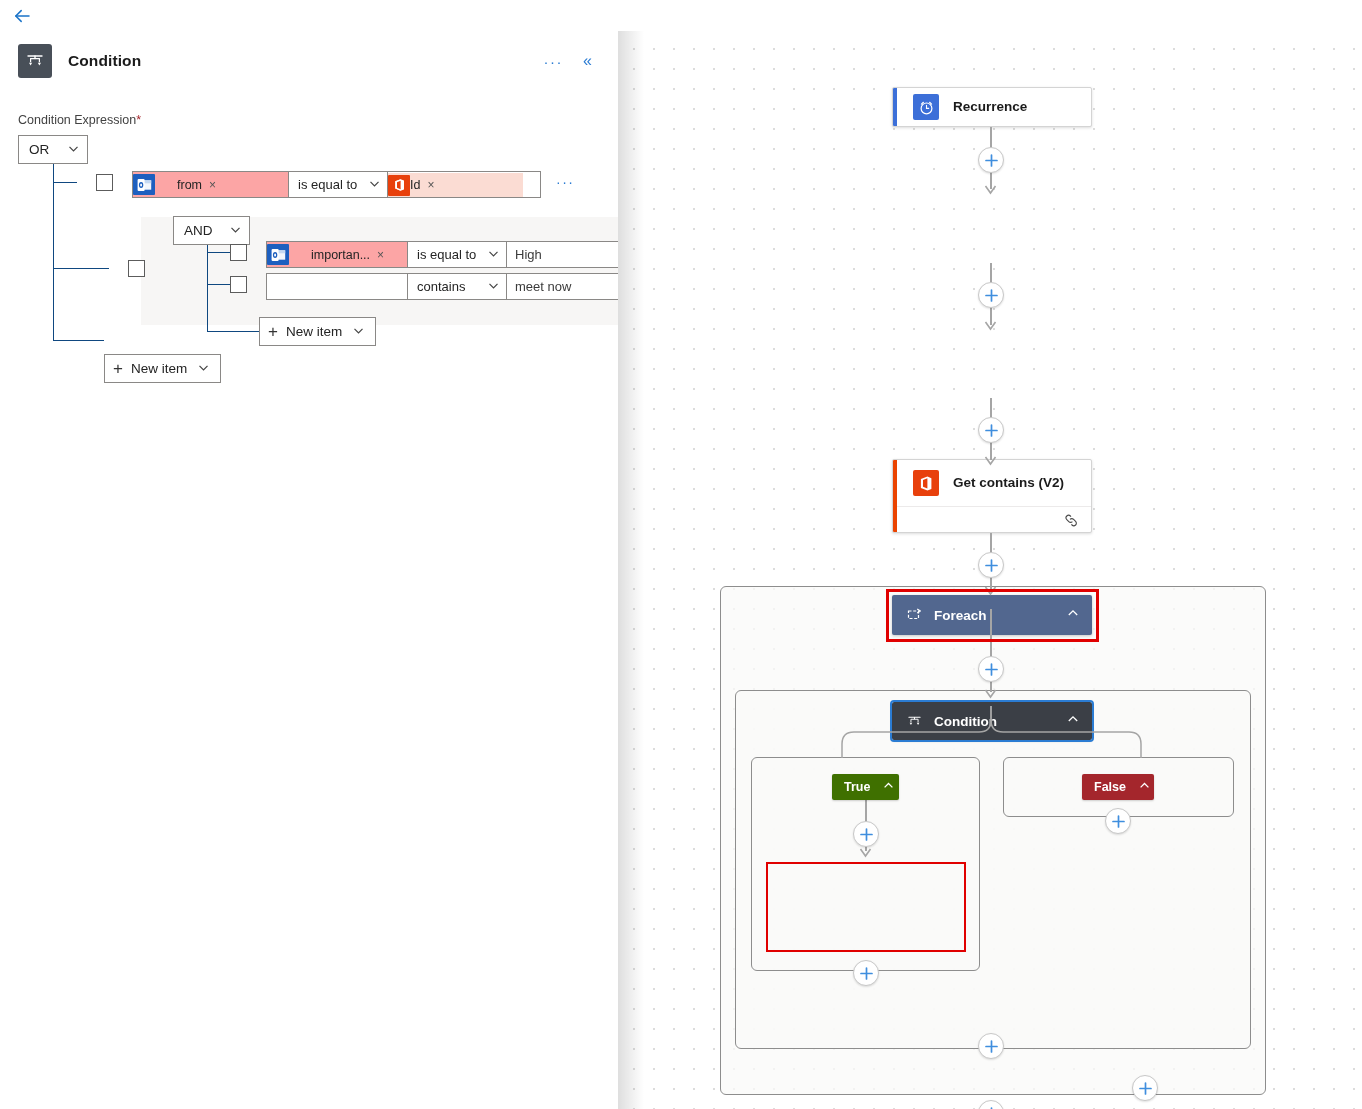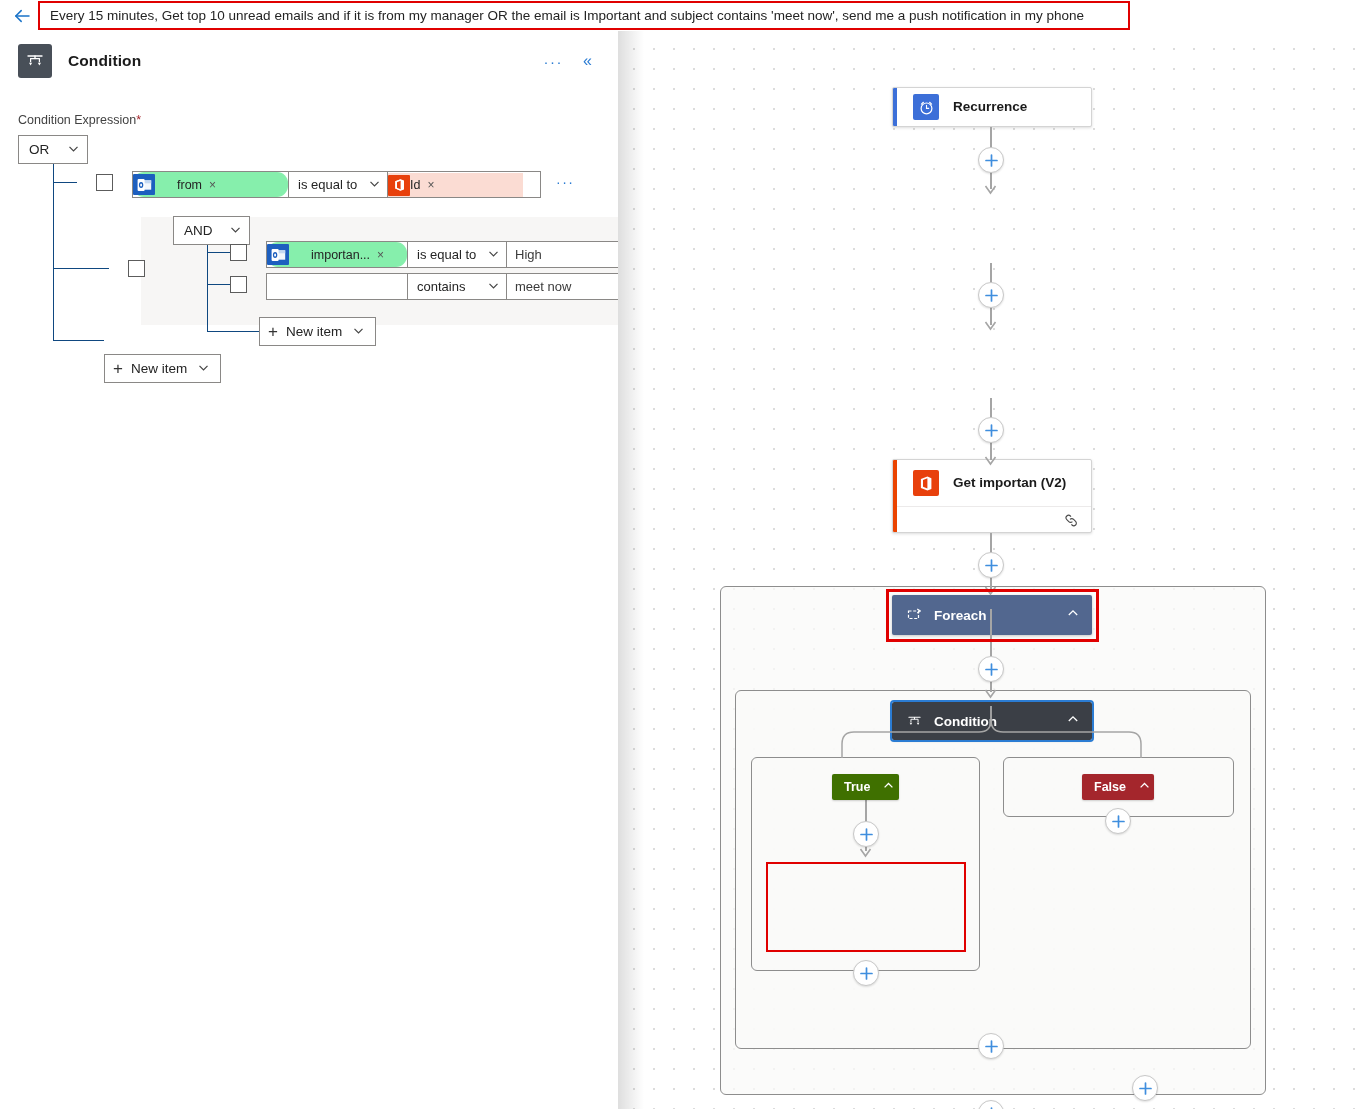--- a/index.html
+++ b/index.html
@@ -91,21 +91,21 @@
   .clause {
     display: flex; align-items: stretch; height: 27px;
     border: 1px solid #8a8886; background: #fff; font-size: 13px;
   }
   .tok {
     display: flex; align-items: center; flex: 0 0 auto; overflow: hidden;
   }
   .tok-pill {
     display: flex; align-items: center; height: 25px; padding-right: 8px;
   }
-  .tok-pill.blue { background: #86efac; border-radius: 11px; }
+  .tok-pill.blue { background: #fca5a5; }
   .tok-pill.peach { background: #fbdcd3; }
   .tok-icon {
     width: 22px; height: 21px; display: flex; align-items: center; justify-content: center;
     flex: 0 0 auto; border-radius: 1px;
   }
   .tok-icon.outlook { background: #1d5fbf; }
   .tok-icon.office { background: #e8400c; }
   .tok-text { font-size: 12.5px; color: #242424; padding: 0 5px 0 22px; white-space: nowrap; }
   .tok-text.narrow { padding-left: 0; }
   .tok-x { font-size: 12px; color: #555; cursor: pointer; padding-left: 2px; }
@@ -207,23 +207,20 @@
 <body>
 
 <div id="root">
 
   <div class="titlebar">
     <div class="back-arrow">
       <svg width="20" height="20" viewBox="0 0 20 20" aria-hidden="true">
         <path d="M9.2 4.6 L3.8 10 L9.2 15.4" fill="none" stroke="#1a73c8" stroke-width="1.5" stroke-linecap="round" stroke-linejoin="round"></path>
         <path d="M3.9 10 H17" fill="none" stroke="#1a73c8" stroke-width="1.5" stroke-linecap="round"></path>
       </svg>
-    </div>
-    <div class="flow-name-box">
-      <span>Every 15 minutes, Get top 10 unread emails and if it is from my manager OR the email is Important and subject contains 'meet now', send me a push notification in my phone</span>
     </div>
   </div>
 
   <div class="panel">
 
     <div class="panel-header">
       <div class="panel-icon">
         <svg width="20" height="20" viewBox="0 0 20 20" aria-hidden="true">
           <path d="M3 5 H17" stroke="#ffffff" stroke-width="1.4" stroke-linecap="round"></path>
           <path d="M10 5 V7.6" stroke="#ffffff" stroke-width="1.4" stroke-linecap="round"></path>
@@ -489,21 +486,21 @@
 
     <div class="node" style="left:274px; top:428px; width:200px; height:74px;">
       <div class="node-accent" style="background:#ea4300;"></div>
       <div class="node-main" style="min-height:42px;">
         <div class="node-icon" style="background:#e8400c;">
           <svg width="18" height="17" viewBox="0 0 18 17" aria-hidden="true">
             <path d="M10.4 1.4 L3.9 3.9 V13.0 L10.4 15.6 L14.4 13.9 V3.2 Z" fill="#ffffff"></path>
             <path d="M6.0 5.1 L10.4 3.3 V13.6 L6.0 11.8 Z" fill="#e8400c"></path>
           </svg>
         </div>
-        <div class="node-label">Get importan (V2)</div>
+        <div class="node-label">Get contains (V2)</div>
       </div>
       <div class="node-foot">
         <span class="link-icon">
           <svg width="15" height="13" viewBox="0 0 15 13" aria-hidden="true">
             <path d="M6.0 5.4 a2.5 2.5 0 0 1 3.6 0 l2.0 2.0 a2.5 2.5 0 0 1 -3.6 3.6 l-0.6 -0.6" fill="none" stroke="#4a4a4a" stroke-width="1.1"></path>
             <path d="M8.4 7.6 a2.5 2.5 0 0 1 -3.6 0 l-2.0 -2.0 a2.5 2.5 0 0 1 3.6 -3.6 l0.6 0.6" fill="none" stroke="#4a4a4a" stroke-width="1.1"></path>
           </svg>
         </span>
       </div>
     </div>

